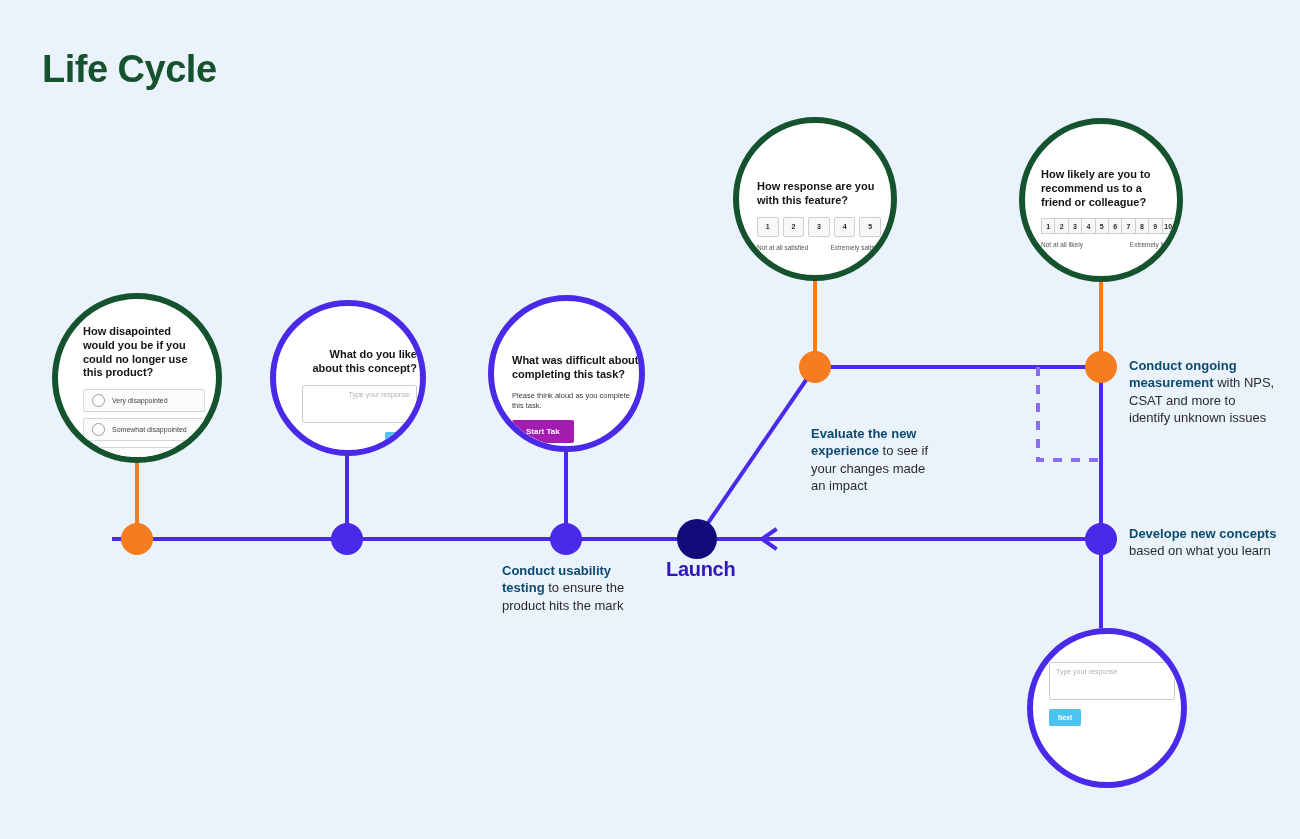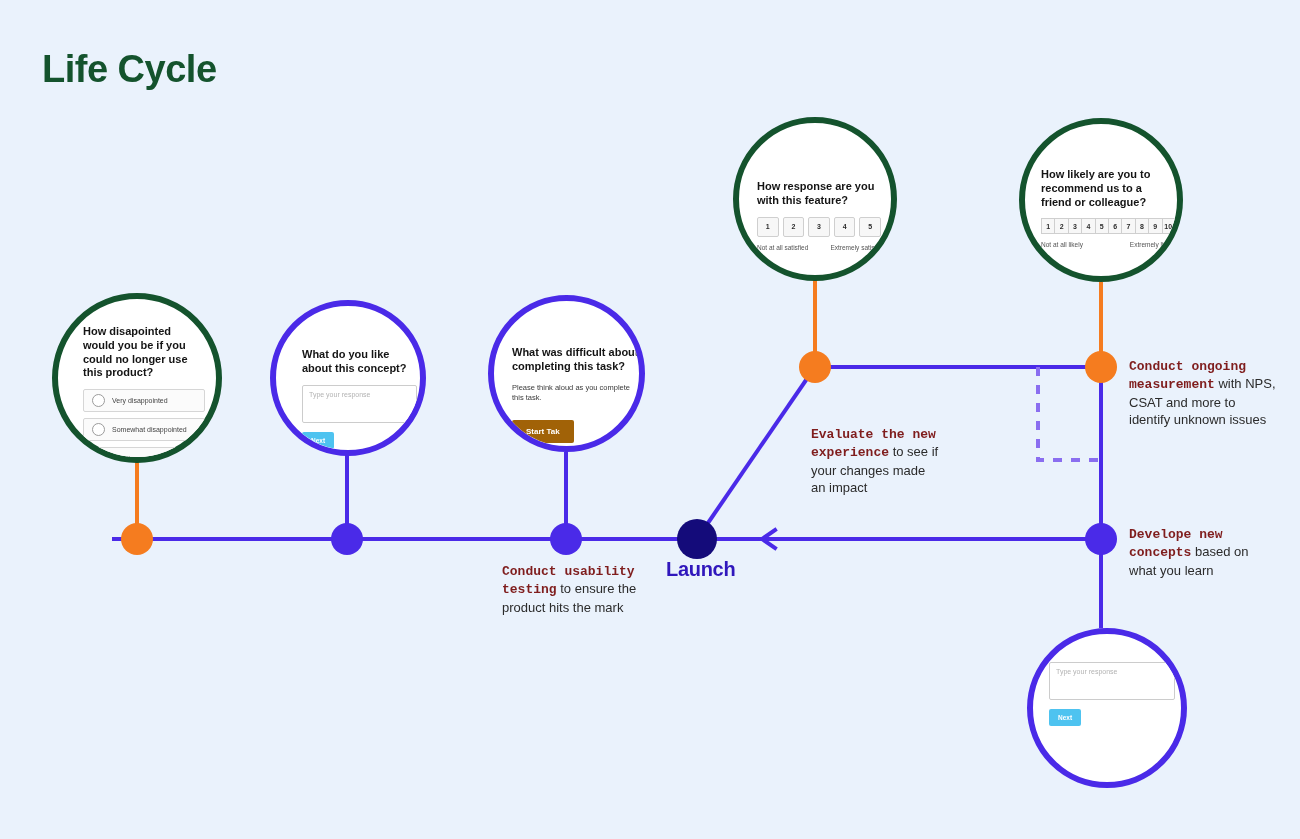--- a/index.html
+++ b/index.html
@@ -131,22 +131,22 @@
     color: #ffffff;
     font-size: 6.5px;
     font-weight: bold;
     border: none;
     border-radius: 2px;
     padding: 5px 9px;
     display: inline-block;
     cursor: pointer;
   }
   .btn-task {
-    margin-top: 8px;
-    background: #a16207;
+    margin-top: 0;
+    background: #a21caf;
     color: #ffffff;
     font-size: 8px;
     font-weight: bold;
     border: none;
     border-radius: 2px;
     padding: 7px 14px;
     display: inline-block;
     cursor: pointer;
   }
   
@@ -154,21 +154,21 @@
     position: absolute;
     border-radius: 50%;
   }
   
   .caption {
     position: absolute;
     font-size: 13px;
     color: #2b2b2b;
     line-height: 1.33;
   }
-  .caption b { color: #7f1d1d; font-weight: bold; font-family: Liberation Mono, monospace; }
+  .caption b { color: #0c4a6e; font-weight: bold; }
   .launch-label {
     position: absolute;
     font-size: 20px;
     font-weight: bold;
     color: #3017bc;
     letter-spacing: -0.3px;
   }
 </style>
 </head>
 <body>
@@ -224,29 +224,29 @@
         <span class="opt-label">Somewhat disappointed</span>
       </div>
       <div class="opt-row">
         <span class="opt-radio"></span>
         <span class="opt-label">Not disappointed</span>
       </div>
     </div>
   </div>
 
   <div class="bubble purple" style="left:270px; top:300px; width:156px; height:156px;">
-    <div class="bubble-inner" style="left:26px; top:42px; width:115px;">
+    <div class="bubble-inner" style="left:26px; top:42px; width:115px;text-align:right;">
       <p class="q-title">What do you like about this concept?</p>
       <div class="fake-textarea">Type your response</div>
       <span class="btn-next">Next</span>
     </div>
   </div>
 
   <div class="bubble purple" style="left:488px; top:295px; width:157px; height:157px;">
-    <div class="bubble-inner" style="left:18px; top:45px; width:128px;">
+    <div class="bubble-inner" style="left:18px; top:53px; width:128px;">
       <p class="q-title">What was difficult about completing this task?</p>
       <p class="q-sub">Please think aloud as you complete this task.</p>
       <span class="btn-task">Start Tak</span>
     </div>
   </div>
 
   <div class="bubble orange" style="left:733px; top:117px; width:164px; height:164px;">
     <div class="bubble-inner" style="left:18px; top:57px; width:128px;">
       <p class="q-title">How response are you with this feature?</p>
       <div class="scale-row scale-5">

